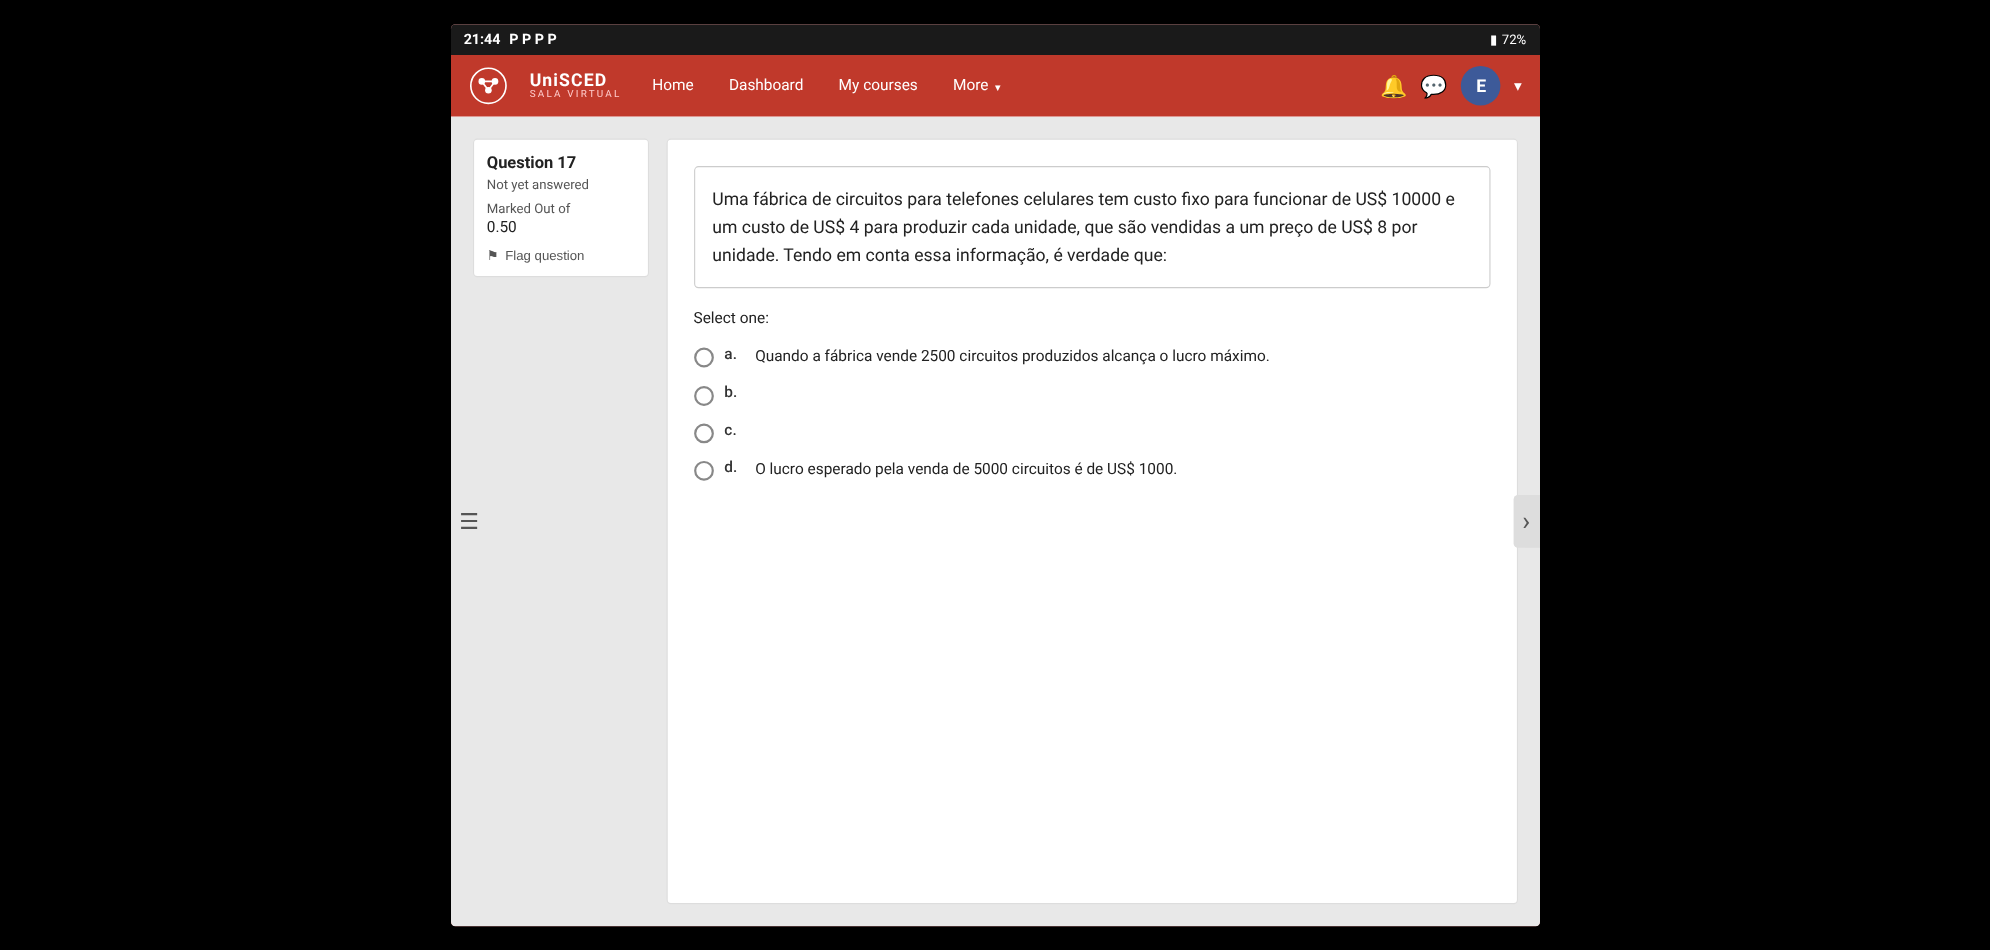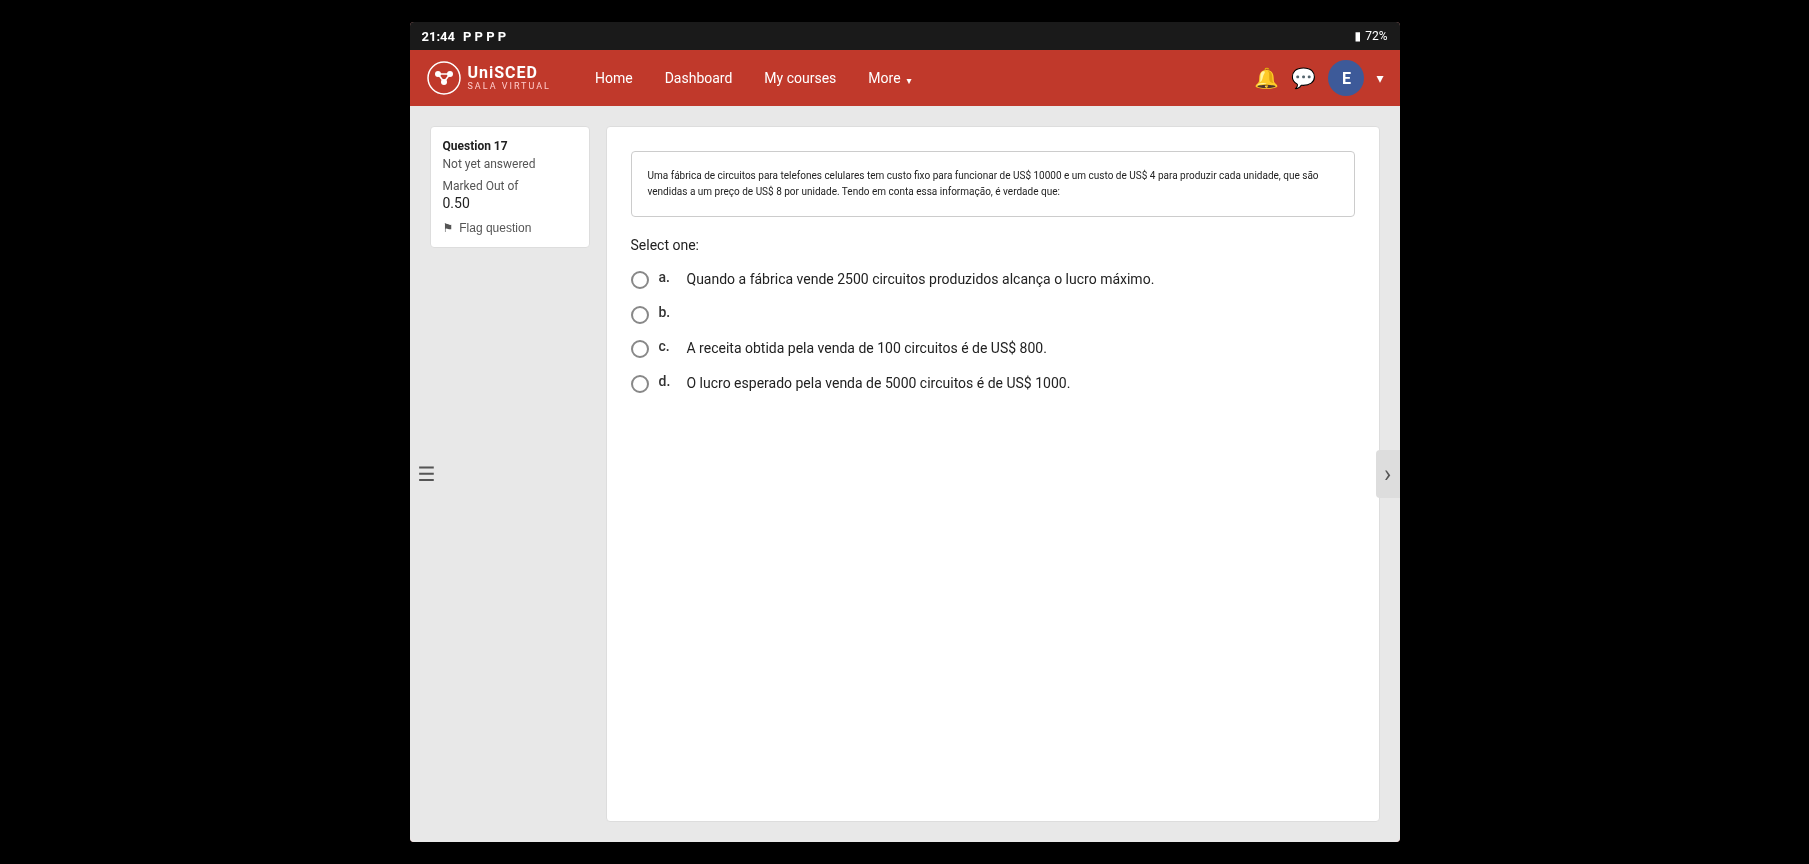--- a/index.html
+++ b/index.html
@@ -59,22 +59,22 @@
       display: flex;
       align-items: center;
       padding: 0 16px;
       height: 56px;
       flex-shrink: 0;
     }
 
     .logo-area {
       display: flex;
       align-items: center;
-      gap: 6px;
-      margin-right: 32px;
+      gap: 20px;
+      margin-right: 16px;
     }
 
     .logo-text {
       display: flex;
       flex-direction: column;
       line-height: 1.1;
     }
 
     .logo-title {
       color: #fff;
@@ -170,21 +170,21 @@
       width: 160px;
       flex-shrink: 0;
       background: #fff;
       border: 1px solid #ddd;
       border-radius: 4px;
       padding: 12px;
       height: fit-content;
     }
 
     .question-title {
-      font-size: 12px;
+      font-size: 15px;
       font-weight: bold;
       color: #222;
       margin-bottom: 4px;
     }
 
     .question-status {
       font-size: 12px;
       color: #555;
       margin-bottom: 8px;
     }
@@ -217,21 +217,21 @@
     .question-content-panel {
       flex: 1;
       background: #fff;
       border: 1px solid #ddd;
       border-radius: 4px;
       padding: 24px;
       overflow-y: auto;
     }
 
     .question-text {
-      font-size: 10px;
+      font-size: 16px;
       color: #222;
       line-height: 1.6;
       margin-bottom: 20px;
       border: 1px solid #ccc;
       border-radius: 4px;
       padding: 16px;
     }
 
     .select-one-label {
       font-size: 14px;
@@ -384,21 +384,20 @@
         </div>
 
         <div class="option-item">
           <div class="option-radio"></div>
           <span class="option-letter">b.</span>
         </div>
 
         <div class="option-item">
           <div class="option-radio"></div>
           <span class="option-letter">c.</span>
-          <span class="option-text">A receita obtida pela venda de 100 circuitos é de US$ 800.</span>
         </div>
 
         <div class="option-item">
           <div class="option-radio"></div>
           <span class="option-letter">d.</span>
           <span class="option-text">O lucro esperado pela venda de 5000 circuitos é de US$ 1000.</span>
         </div>
 
       </div>
     </div>

